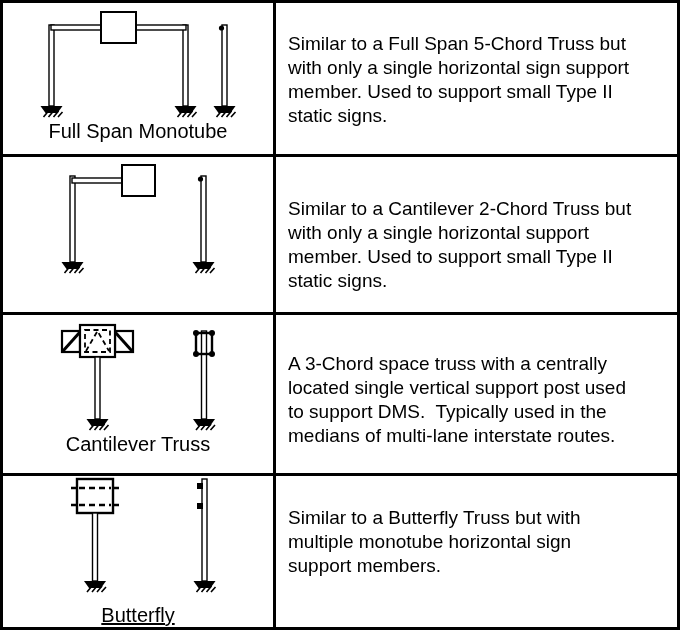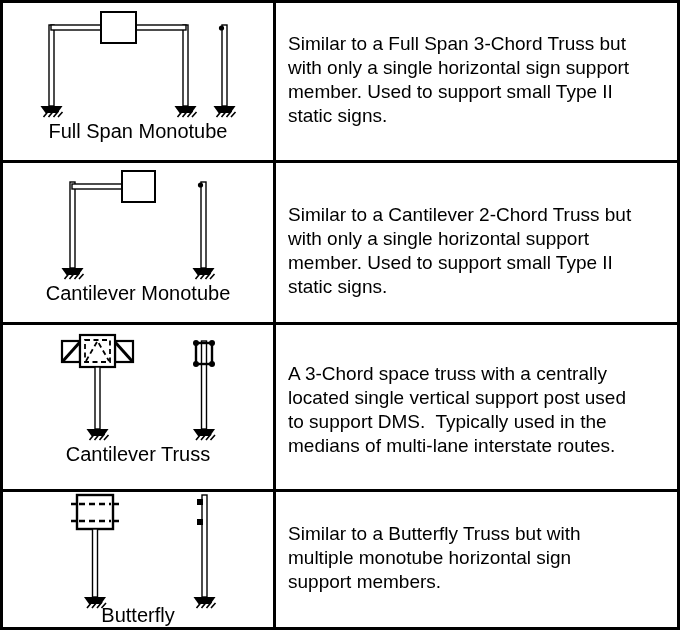--- a/index.html
+++ b/index.html
@@ -62,38 +62,37 @@
         <rect class="mem" x="48" y="22" width="135" height="5"></rect>
         <rect class="sign" x="98" y="9" width="35" height="31"></rect>
         <rect class="mem" x="219" y="22" width="5" height="81"></rect>
         <circle cx="218.5" cy="25" r="2.6" fill="#000"></circle>
         <use href="#fbase" x="48.5" y="103"></use>
         <use href="#fbase" x="182.5" y="103"></use>
         <use href="#fbase" x="221.5" y="103"></use>
       </svg>
       <div class="caption">Full Span Monotube</div>
     </div>
-    <div class="cell-desc">Similar to a Full Span 3-Chord Truss but
+    <div class="cell-desc">Similar to a Full Span 5-Chord Truss but
 with only a single horizontal sign support
 member. Used to support small Type II
 static signs.</div>
   </div>
 
   <div class="row r2">
     <div class="cell-diagram">
       <svg width="270" height="116" viewBox="0 0 270 116">
         <rect class="mem" x="67" y="19" width="5" height="86"></rect>
         <rect class="mem" x="69" y="21" width="53" height="5"></rect>
         <rect class="sign" x="119" y="8" width="33" height="31"></rect>
         <rect class="mem" x="198" y="19" width="5" height="86"></rect>
         <circle cx="197.5" cy="22" r="2.6" fill="#000"></circle>
         <use href="#fbase" x="69.5" y="105"></use>
         <use href="#fbase" x="200.5" y="105"></use>
       </svg>
-      <div class="caption">Cantilever Monotube</div>
     </div>
     <div class="cell-desc">Similar to a Cantilever 2-Chord Truss but
 with only a single horizontal support
 member. Used to support small Type II
 static signs.</div>
   </div>
 
   <div class="row r3">
     <div class="cell-diagram">
       <svg width="270" height="115" viewBox="0 0 270 115">
@@ -129,20 +128,20 @@
         <line class="dash2" x1="76" y1="12" x2="108" y2="12"></line>
         <line class="dash2" x1="76" y1="29" x2="108" y2="29"></line>
         <path class="solid2" d="M 68 12 H 74 M 110 12 H 116 M 68 29 H 74 M 110 29 H 116"></path>
         <rect class="mem" x="89.5" y="37" width="5" height="68"></rect>
         <use href="#fbase" x="92" y="105"></use>
         <rect class="mem" x="199" y="3" width="5" height="102"></rect>
         <rect x="194" y="7" width="6" height="6" fill="#000"></rect>
         <rect x="194" y="27" width="6" height="6" fill="#000"></rect>
         <use href="#fbase" x="201.5" y="105"></use>
       </svg>
-      <div class="caption" style="margin-top:0;">Butterfly</div>
+      <div class="caption" style="margin-top:16px;text-decoration:underline;">Butterfly</div>
     </div>
     <div class="cell-desc">Similar to a Butterfly Truss but with
 multiple monotube horizontal sign
 support members.</div>
   </div>
 
 </div>
 
 </body></html>

